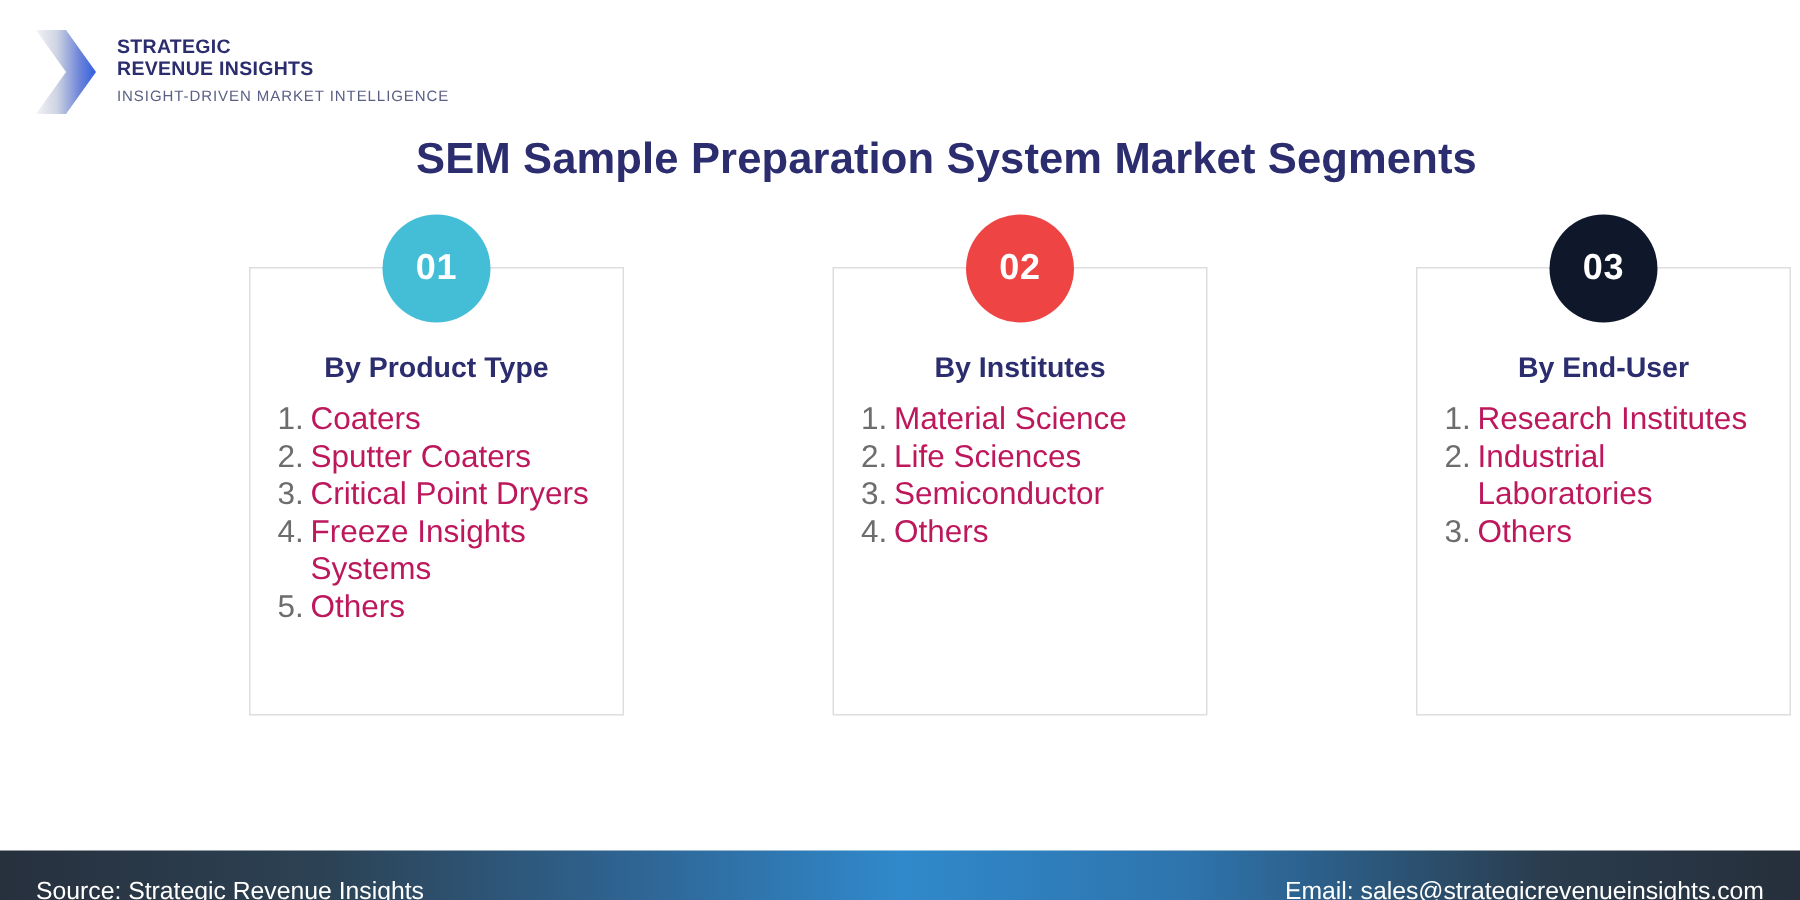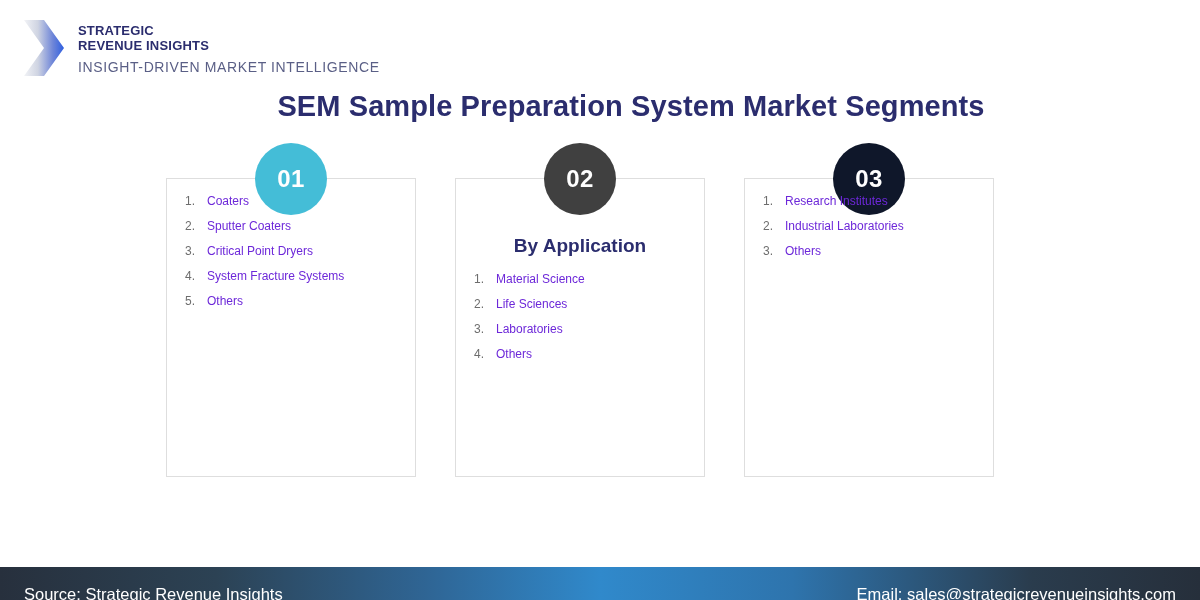--- a/index.html
+++ b/index.html
@@ -35,21 +35,21 @@
   .logo-name {
     font-size: 13px;
     font-weight: bold;
     color: #2b2d6e;
     letter-spacing: 0.2px;
     line-height: 1.12;
     white-space: pre-line;
   }
   .logo-tag {
     margin-top: 6px;
-    font-size: 14px;
+    font-size: 10px;
     color: #5a5f86;
     letter-spacing: 0.62px;
     font-weight: 500;
     text-align: right;
   }
 
   
   .page-title {
     position: absolute;
     left: 0;
@@ -61,21 +61,21 @@
     color: #2b2d6e;
     letter-spacing: 0.1px;
     margin-left: 31px;
   }
 
   
   .cards {
     position: absolute;
     left: 166px;
     top: 178px;
-    width: 828px;
+    width: 1028px;
     display: flex;
     justify-content: space-between;
   }
   .card {
     position: relative;
     width: 250px;
     height: 299px;
     border: 1px solid #dedede;
     background: #ffffff;
     box-sizing: border-box;
@@ -104,22 +104,22 @@
     color: #2b2d6e;
   }
   .card-list {
     margin: 10px 0 0 0;
     padding: 0 14px 0 18px;
     list-style: none;
     counter-reset: item;
   }
   .card-list li {
     counter-increment: item;
-    font-size: 12px;
-    color: #6d28d9;
+    font-size: 21px;
+    color: #be185d;
     line-height: 25px;
     padding-left: 22px;
     position: relative;
   }
   .card-list li::before {
     content: counter(item) ".";
     position: absolute;
     left: 0;
     color: #6d6d6d;
   }
@@ -175,46 +175,48 @@
 </div>
 
 <div class="page-title">SEM Sample Preparation System Market Segments</div>
 
 <div class="cards">
 
   <div class="card">
     <div class="badge" style="background: rgb(68, 189, 215);">
       <span>01</span>
     </div>
+    <div class="card-title">By Product Type</div>
     <ul class="card-list">
       <li>Coaters</li>
       <li>Sputter Coaters</li>
       <li>Critical Point Dryers</li>
-      <li>System Fracture Systems</li>
+      <li>Freeze Insights Systems</li>
       <li>Others</li>
     </ul>
   </div>
 
   <div class="card">
-    <div class="badge" style="background: #404040;">
+    <div class="badge" style="background: #ef4444;">
       <span>02</span>
     </div>
-    <div class="card-title">By Application</div>
+    <div class="card-title">By Institutes</div>
     <ul class="card-list">
       <li>Material Science</li>
       <li>Life Sciences</li>
-      <li>Laboratories</li>
+      <li>Semiconductor</li>
       <li>Others</li>
     </ul>
   </div>
 
   <div class="card">
     <div class="badge" style="background: #0f172a;">
       <span>03</span>
     </div>
+    <div class="card-title">By End-User</div>
     <ul class="card-list">
       <li>Research Institutes</li>
       <li>Industrial Laboratories</li>
       <li>Others</li>
     </ul>
   </div>
 
 </div>
 
 <div class="footer" style="background: linear-gradient(90deg, rgb(39, 48, 61) 0%, rgb(44, 66, 84) 18%, rgb(47, 102, 150) 36%, rgb(48, 137, 203) 50%, rgb(46, 116, 173) 66%, rgb(42, 60, 77) 86%, rgb(38, 47, 59) 100%);">

